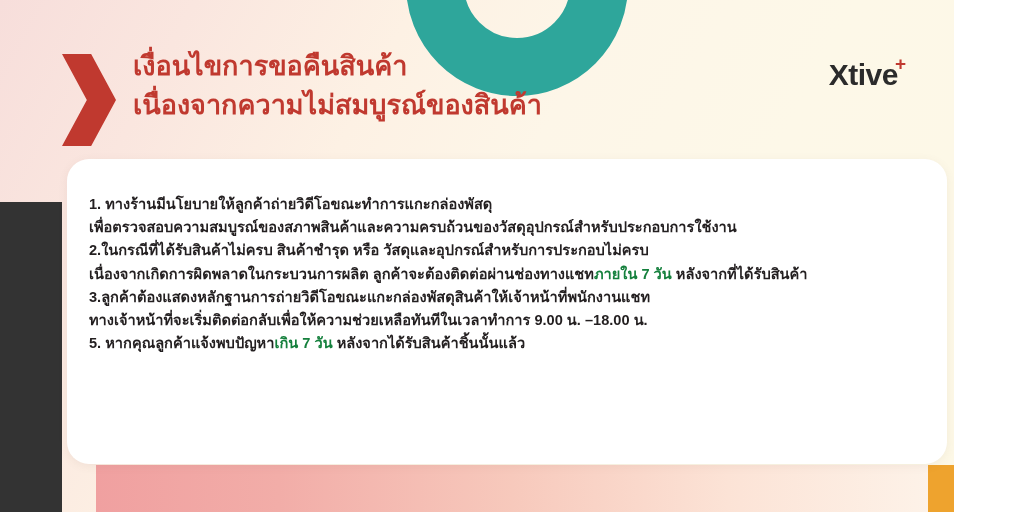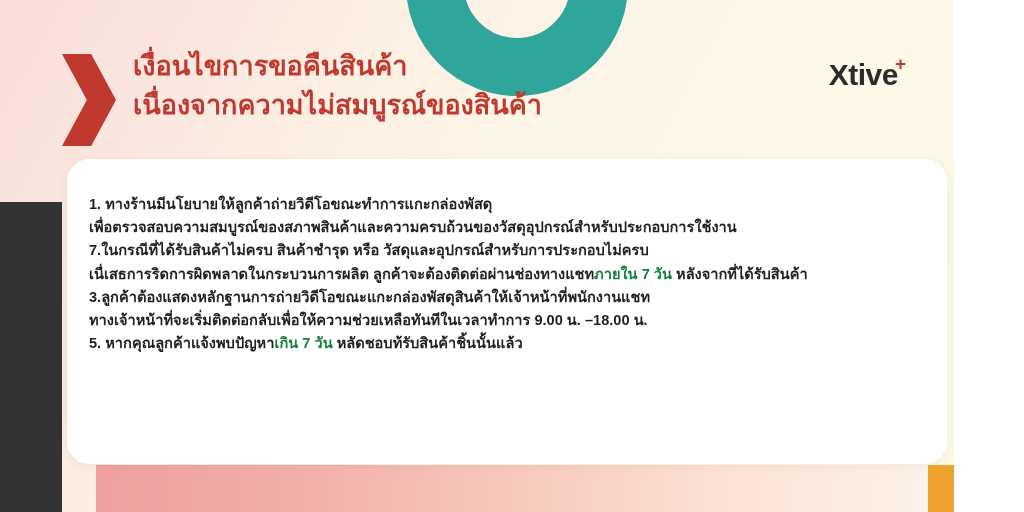--- a/index.html
+++ b/index.html
@@ -181,21 +181,21 @@
 
   <div class="logo">
     <span class="logo-xtive">Xtive</span>
     <span class="logo-plus">+</span>
   </div>
 
   <div class="card">
     <div class="card-body" id="policy-list">
         <span class="policy-line"><span>1. ทางร้านมีนโยบายให้ลูกค้าถ่ายวิดีโอขณะทำการแกะกล่องพัสดุ</span></span>
         <span class="policy-line"><span>เพื่อตรวจสอบความสมบูรณ์ของสภาพสินค้าและความครบถ้วนของวัสดุอุปกรณ์สำหรับประกอบการใช้งาน</span></span>
-        <span class="policy-line"><span>7.ในกรณีที่ได้รับสินค้าไม่ครบ สินค้าชำรุด หรือ วัสดุและอุปกรณ์สำหรับการประกอบไม่ครบ</span></span>
-        <span class="policy-line"><span>เนื่เสธการริดการผิดพลาดในกระบวนการผลิต ลูกค้าจะต้องติดต่อผ่านช่องทางแชท</span><span class="hl">ภายใน 7 วัน</span><span> หลังจากที่ได้รับสินค้า</span></span>
+        <span class="policy-line"><span>2.ในกรณีที่ได้รับสินค้าไม่ครบ สินค้าชำรุด หรือ วัสดุและอุปกรณ์สำหรับการประกอบไม่ครบ</span></span>
+        <span class="policy-line"><span>เนื่องจากเกิดการผิดพลาดในกระบวนการผลิต ลูกค้าจะต้องติดต่อผ่านช่องทางแชท</span><span class="hl">ภายใน 7 วัน</span><span> หลังจากที่ได้รับสินค้า</span></span>
         <span class="policy-line"><span>3.ลูกค้าต้องแสดงหลักฐานการถ่ายวิดีโอขณะแกะกล่องพัสดุสินค้าให้เจ้าหน้าที่พนักงานแชท</span></span>
         <span class="policy-line"><span>ทางเจ้าหน้าที่จะเริ่มติดต่อกลับเพื่อให้ความช่วยเหลือทันทีในเวลาทำการ 9.00 น. –18.00 น.</span></span>
-        <span class="policy-line"><span>5. หากคุณลูกค้าแจ้งพบปัญหา</span><span class="hl">เกิน 7 วัน</span><span> หลัดชอบท้รับสินค้าชิ้นนั้นแล้ว</span></span>
+        <span class="policy-line"><span>5. หากคุณลูกค้าแจ้งพบปัญหา</span><span class="hl">เกิน 7 วัน</span><span> หลังจากได้รับสินค้าชิ้นนั้นแล้ว</span></span>
       </div>
   </div>
 
 </div>
 
 </body></html>

